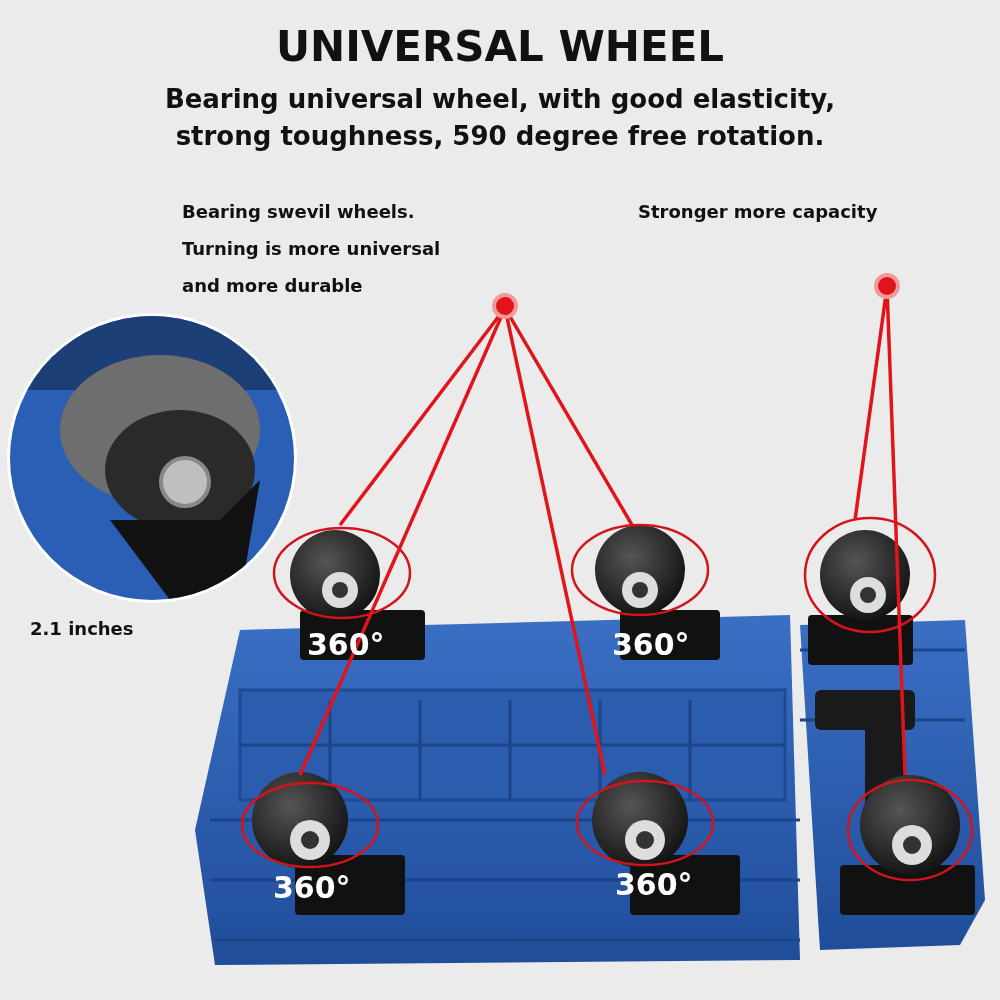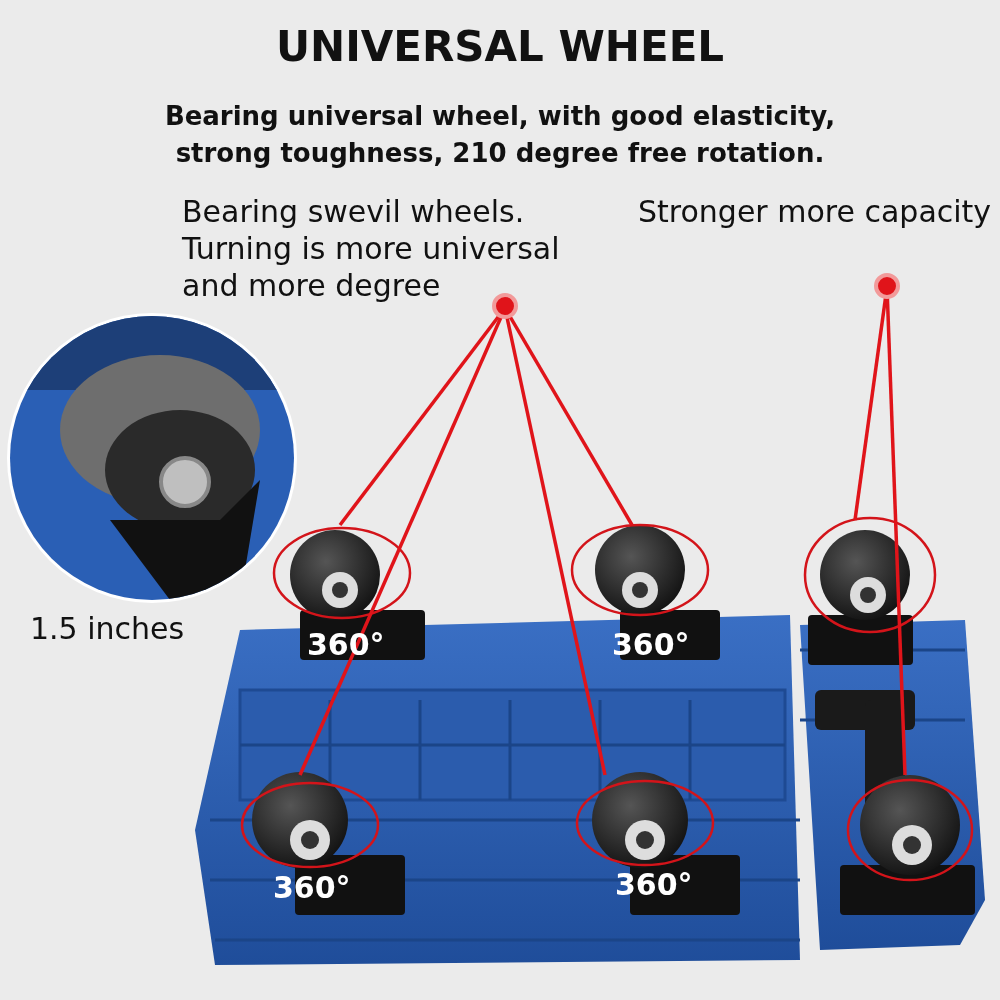--- a/index.html
+++ b/index.html
@@ -1,30 +1,30 @@
 <!DOCTYPE html>
 <html><head>
 <meta charset="utf-8">
 <style>
   html,body{margin:0;padding:0;}
   body{width:1000px;height:1000px;position:relative;overflow:hidden;
     background:#ebebeb;font-family:"DejaVu Sans",sans-serif;color:#111;}
   .title{position:absolute;left:0;width:1000px;top:22px;text-align:center;
     font-family:"DejaVu Sans",sans-serif;font-weight:bold;font-size:42px;letter-spacing:0px;}
-  .sub{position:absolute;left:0;width:1000px;text-align:center;font-size:26px;font-weight:bold;margin-top:17px;}
-  .note{position:absolute;font-size:30px;font-weight:normal;line-height:37px;}
+  .sub{position:absolute;left:0;width:1000px;text-align:center;font-size:26px;font-weight:bold;}
+  .note{position:absolute;font-size:18px;font-weight:bold;line-height:37px;}
   svg{position:absolute;left:0;top:0;}
   .deg{font-family:"DejaVu Sans",sans-serif;font-size:30px;fill:#fff;font-weight:bold;}
 </style>
 </head>
 <body>
 
 <div class="title">UNIVERSAL WHEEL</div>
 <div class="sub" style="top:84px">Bearing universal wheel, with good elasticity,</div>
-<div class="sub" style="top:121px">strong toughness, 210 degree free rotation.</div>
+<div class="sub" style="top:121px">strong toughness, 590 degree free rotation.</div>
 
 <svg width="1000" height="1000" viewBox="0 0 1000 1000">
   <defs>
     <radialGradient id="wh" cx="40%" cy="35%" r="70%">
       <stop offset="0" stop-color="#555"></stop>
       <stop offset="1" stop-color="#111"></stop>
     </radialGradient>
     <linearGradient id="bl" x1="0" y1="0" x2="0" y2="1">
       <stop offset="0" stop-color="#3a6fc4"></stop>
       <stop offset="1" stop-color="#1f4d9a"></stop>
@@ -128,22 +128,22 @@
 <svg width="1000" height="1000" viewBox="0 0 1000 1000">
   <text class="deg" x="307" y="655">360°</text>
   <text class="deg" x="612" y="655">360°</text>
   <text class="deg" x="273" y="898">360°</text>
   <text class="deg" x="615" y="895">360°</text>
 </svg>
 
 <div class="note" style="left:182px;top:193px">
   <div>Bearing swevil wheels.</div>
   <div>Turning is more universal</div>
-  <div>and more degree</div>
+  <div>and more durable</div>
 </div>
 
 <div class="note" style="left:638px;top:193px">
   <div>Stronger more capacity</div>
 </div>
 
 <div class="note" style="left:30px;top:610px">
-  <div>1.5 inches</div>
+  <div>2.1 inches</div>
 </div>
 
 </body></html>

